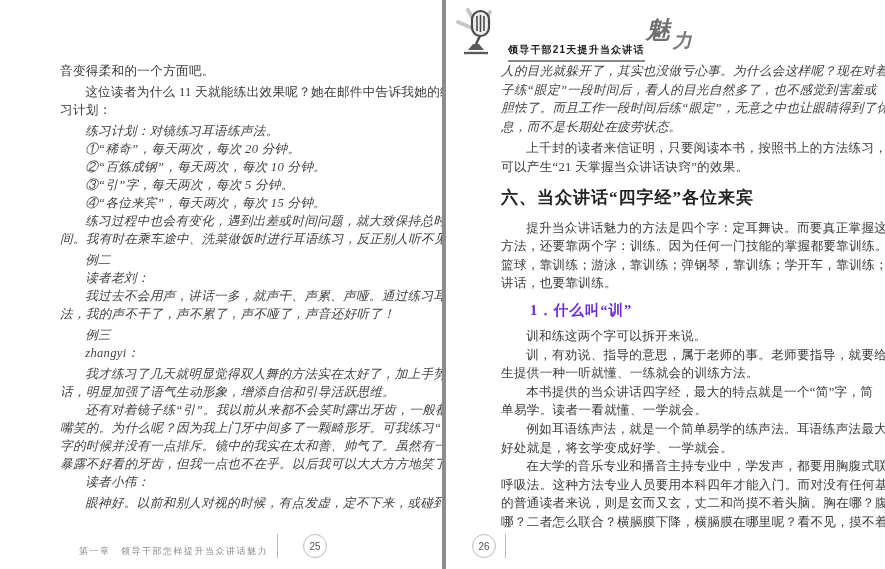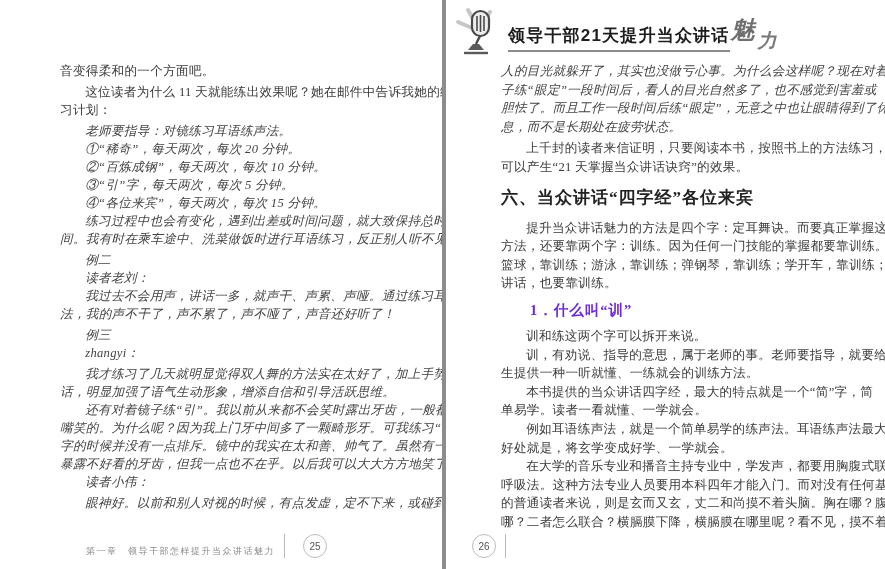--- a/index.html
+++ b/index.html
@@ -21,51 +21,51 @@
   .line.kai{font-style:italic;color:#424242;}
   .line.h1{font-size:17px;font-weight:bold;color:#222;letter-spacing:1px;
            line-height:24px;margin:9px 0 9px 0;font-style:normal;}
   .line.h2{font-size:14.5px;font-weight:bold;color:#6d28d9;letter-spacing:1px;
            line-height:22px;margin:6px 0 6px 0;text-indent:2em;font-style:normal;}
 
   
   .hdr{position:absolute;left:8px;top:6px;display:flex;align-items:flex-start;}
   .hdr .titles{margin-left:2px;margin-top:14px;display:flex;align-items:flex-start;}
   .hdr .tmain{display:inline-block;font-family:"Liberation Sans",sans-serif;
-              font-weight:bold;font-size:17px;color:#1c1c1c;letter-spacing:1.2px;
-              padding:4px 0 3px 0;border-bottom:2px solid #8a8a8a;}
+              font-weight:bold;font-size:10px;color:#1c1c1c;letter-spacing:1.2px;
+              padding:4px 0 3px 0;border-bottom:2px solid #8a8a8a;margin-top:19px;}
   .hdr .accent{font-size:24px;font-weight:bold;font-style:italic;color:#6f6f6f;
                position:relative;top:-6px;margin-left:1px;font-family:"Liberation Serif",serif;}
   .hdr .accent2{font-size:19px;font-weight:bold;font-style:italic;color:#787878;
                 position:relative;top:8px;margin-left:3px;}
 
   
   .pfoot{position:absolute;bottom:11px;display:flex;align-items:flex-end;}
   .page.left  .pfoot{right:26px;}
   .page.right .pfoot{left:26px;}
   .chap{font-family:"Liberation Sans",sans-serif;font-size:9px;color:#8a8a8a;
         letter-spacing:1.5px;margin-right:9px;}
   .fdiv{width:1px;height:24px;background:#b9b9b9;}
   .pnum{width:22px;height:22px;border:1px solid #bcbcbc;border-radius:50%;
         display:flex;align-items:center;justify-content:center;
         font-family:"Liberation Sans",sans-serif;font-size:10px;color:#555;}
-  .page.left  .pnum{margin-left:18px;}
+  .page.left  .pnum{margin-left:25px;}
   .page.right .pnum{margin-right:9px;}
 </style>
 </head>
 <body>
 
 <div class="book">
 
   <div class="page left">
     <div class="pbody">
         <div class="line">音变得柔和的一个方面吧。</div>
         <div class="line ind gap">这位读者为什么 11 天就能练出效果呢？她在邮件中告诉我她的练</div>
         <div class="line">习计划：</div>
-        <div class="line kai ind gap">老师要指导：对镜练习耳语练声法。</div>
+        <div class="line kai ind gap">练习计划：对镜练习耳语练声法。</div>
         <div class="line kai ind">①“稀奇”，每天两次，每次 20 分钟。</div>
         <div class="line kai ind">②“百炼成钢”，每天两次，每次 10 分钟。</div>
         <div class="line kai ind">③“引”字，每天两次，每次 5 分钟。</div>
         <div class="line kai ind">④“各位来宾”，每天两次，每次 15 分钟。</div>
         <div class="line kai ind">练习过程中也会有变化，遇到出差或时间问题，就大致保持总时</div>
         <div class="line kai">间。我有时在乘车途中、洗菜做饭时进行耳语练习，反正别人听不见。</div>
         <div class="line kai ind gap">例二</div>
         <div class="line kai ind">读者老刘：</div>
         <div class="line kai ind">我过去不会用声，讲话一多，就声干、声累、声哑。通过练习耳语</div>
         <div class="line kai">法，我的声不干了，声不累了，声不哑了，声音还好听了！</div>

